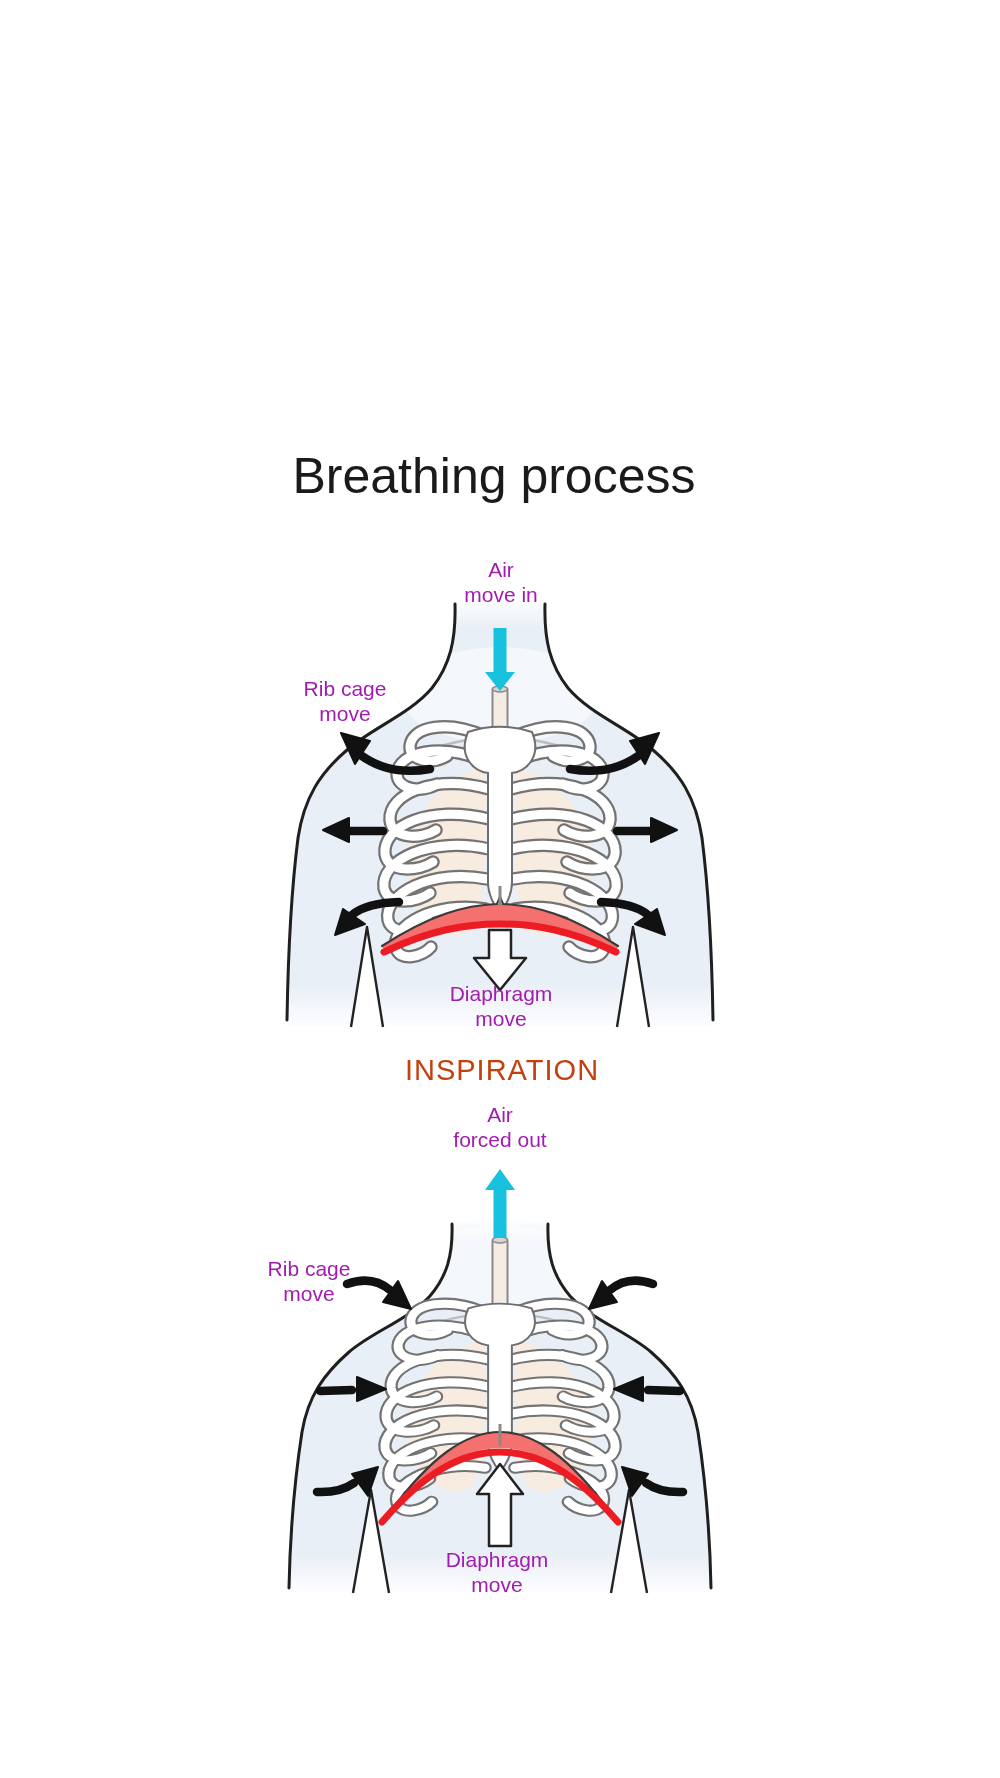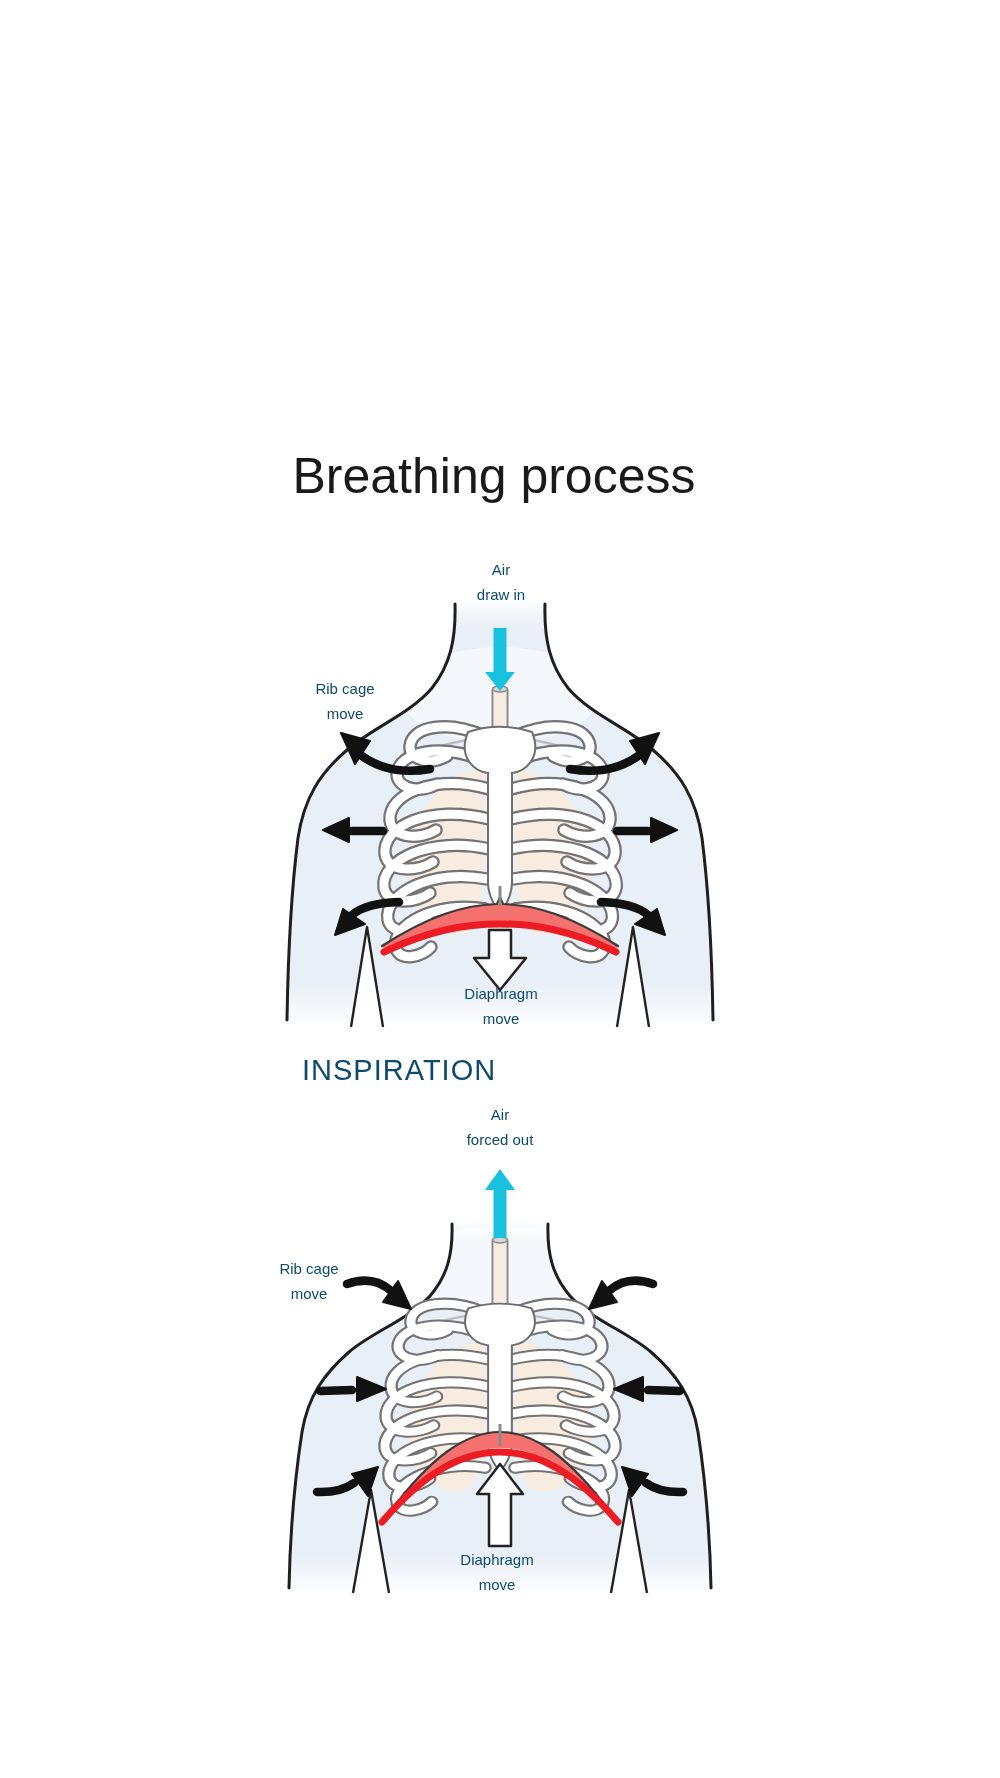--- a/index.html
+++ b/index.html
@@ -1,23 +1,23 @@
 <!DOCTYPE html>
 <html><head>
 <meta charset="utf-8">
 <style>
   html,body{margin:0;padding:0;background:#ffffff;}
   .page{position:relative;width:1000px;height:1765px;background:#ffffff;overflow:hidden;
         font-family:"Liberation Sans","DejaVu Sans",sans-serif;color:#111111;}
   svg{position:absolute;left:0;top:0;}
-  .lbl{position:absolute;text-align:center;font-size:15px;line-height:24.5px;color:#0c4a6e;}
+  .lbl{position:absolute;text-align:center;font-size:21px;line-height:24.5px;color:#a21caf;}
   .title{position:absolute;left:194px;top:448px;width:600px;text-align:center;
          font-size:50px;line-height:56px;color:#1a1a1a;}
-  .caption{position:absolute;width:400px;text-align:left;font-size:29px;line-height:34px;
-           letter-spacing:1px;color:#0c4a6e;}
+  .caption{position:absolute;width:400px;text-align:center;font-size:29px;line-height:34px;
+           letter-spacing:1px;color:#c2410c;}
   
   .bodyfill{fill:url(#bodyFade);}
   .bodyline{fill:none;stroke:#1f1f1f;stroke-width:3;stroke-linecap:round;}
   .glow{fill:#ffffff;opacity:.5;}
   .pit{fill:#ffffff;stroke:#222222;stroke-width:2.4;stroke-linejoin:round;}
   .lung{fill:#f8ebdf;}
   .clav{stroke:#bcbcbc;stroke-width:2.5;fill:none;}
   .ribs-out{fill:none;stroke:#737373;stroke-width:13.5;stroke-linecap:round;stroke-linejoin:round;}
   .ribs-in{fill:none;stroke:#ffffff;stroke-width:9;stroke-linecap:round;stroke-linejoin:round;}
   .sternum{fill:#ffffff;stroke:#6e6e6e;stroke-width:2;}
@@ -178,21 +178,21 @@
       <g transform="translate(1000,0) scale(-1,1)">
         <use href="#exhArrowsL"></use>
       </g>
     </g>
   </svg>
 
   <div class="title">Breathing process</div>
 
   <div class="lbl" style="left:401px;top:558px;width:200px;">
     <span>Air</span><br>
-    <span>draw in</span>
+    <span>move in</span>
   </div>
 
   <div class="lbl" style="left:245px;top:677px;width:200px;">
     <span>Rib cage</span><br>
     <span>move</span>
   </div>
 
   <div class="lbl" style="left:391px;top:982px;width:220px;">
     <span>Diaphragm</span><br>
     <span>move</span>

